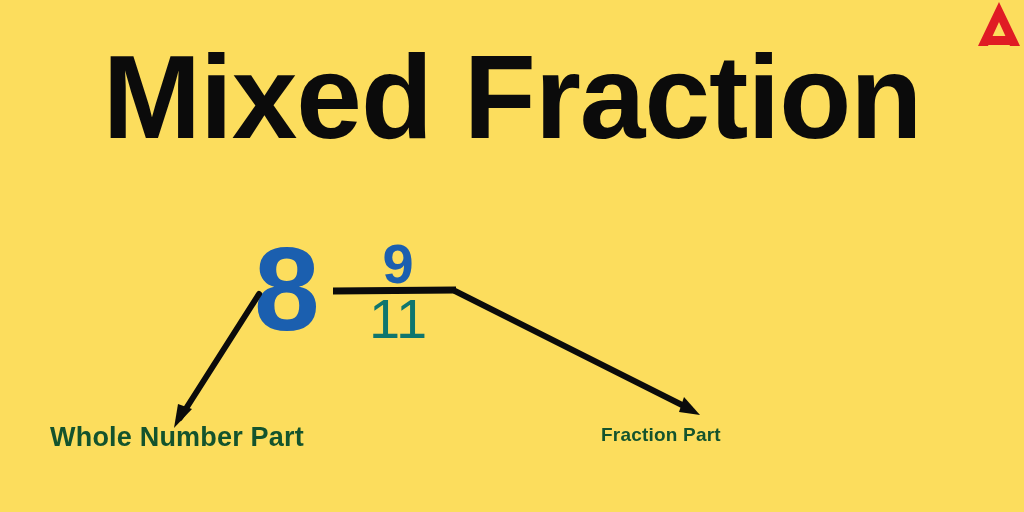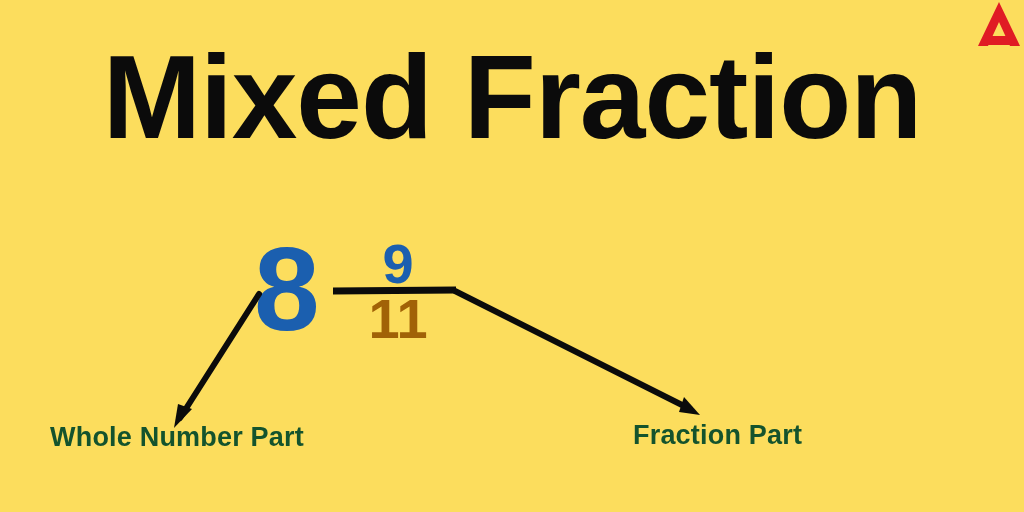--- a/index.html
+++ b/index.html
@@ -62,24 +62,24 @@
   #numerator {
     font-family: "Liberation Sans", sans-serif;
     font-weight: bold;
     font-size: 56px;
     line-height: 52px;
     color: #1B5FAF;
     display: block;
   }
   #denominator {
     font-family: "Liberation Sans", sans-serif;
-    font-weight: bold;
+    font-weight: normal;
     font-size: 56px;
     line-height: 58px;
-    color: #a16207;
+    color: #0f766e;
     display: block;
     text-align: center;
   }
 
   
   #vector-layer {
     position: absolute;
     left: 0;
     top: 0;
     width: 1024px;
@@ -98,24 +98,23 @@
   #label-whole {
     left: 50px;
     top: 421px;
     font-size: 27px;
     line-height: 32px;
     letter-spacing: 0.2px;
   }
   #label-fraction {
     left: 601px;
     top: 419px;
-    font-size: 27px;
+    font-size: 19px;
     line-height: 32px;
     letter-spacing: 0.2px;
-    margin-left: 32px;
   }
 </style>
 </head>
 <body>
 
 <div id="canvas" style="background: rgb(252, 221, 93);">
 
   <div id="page-title">Mixed Fraction</div>
 
   <div id="expression">

